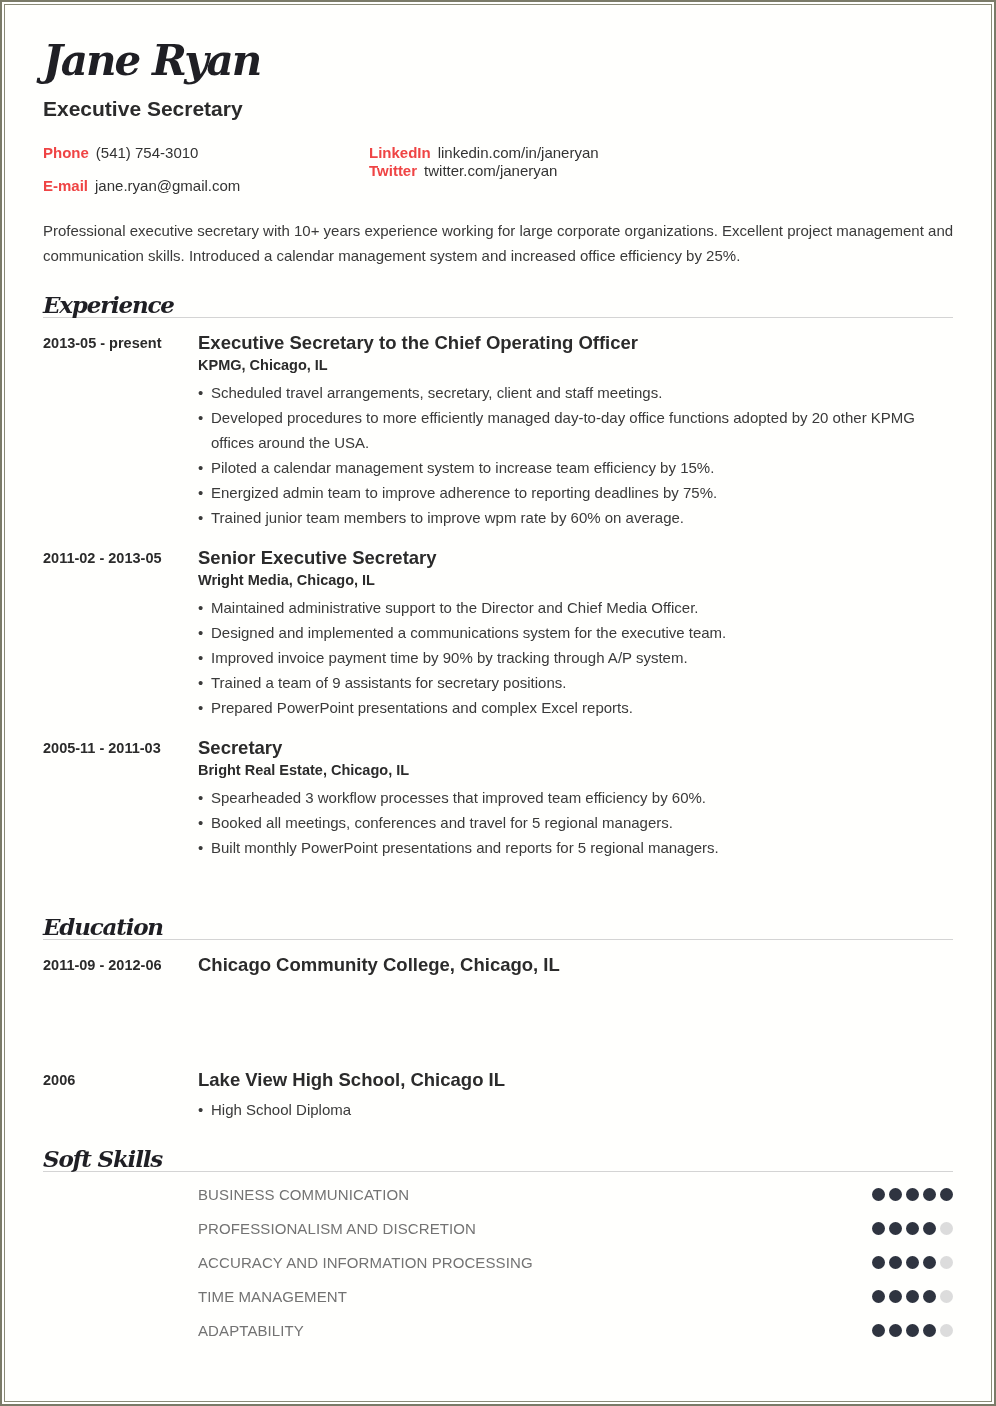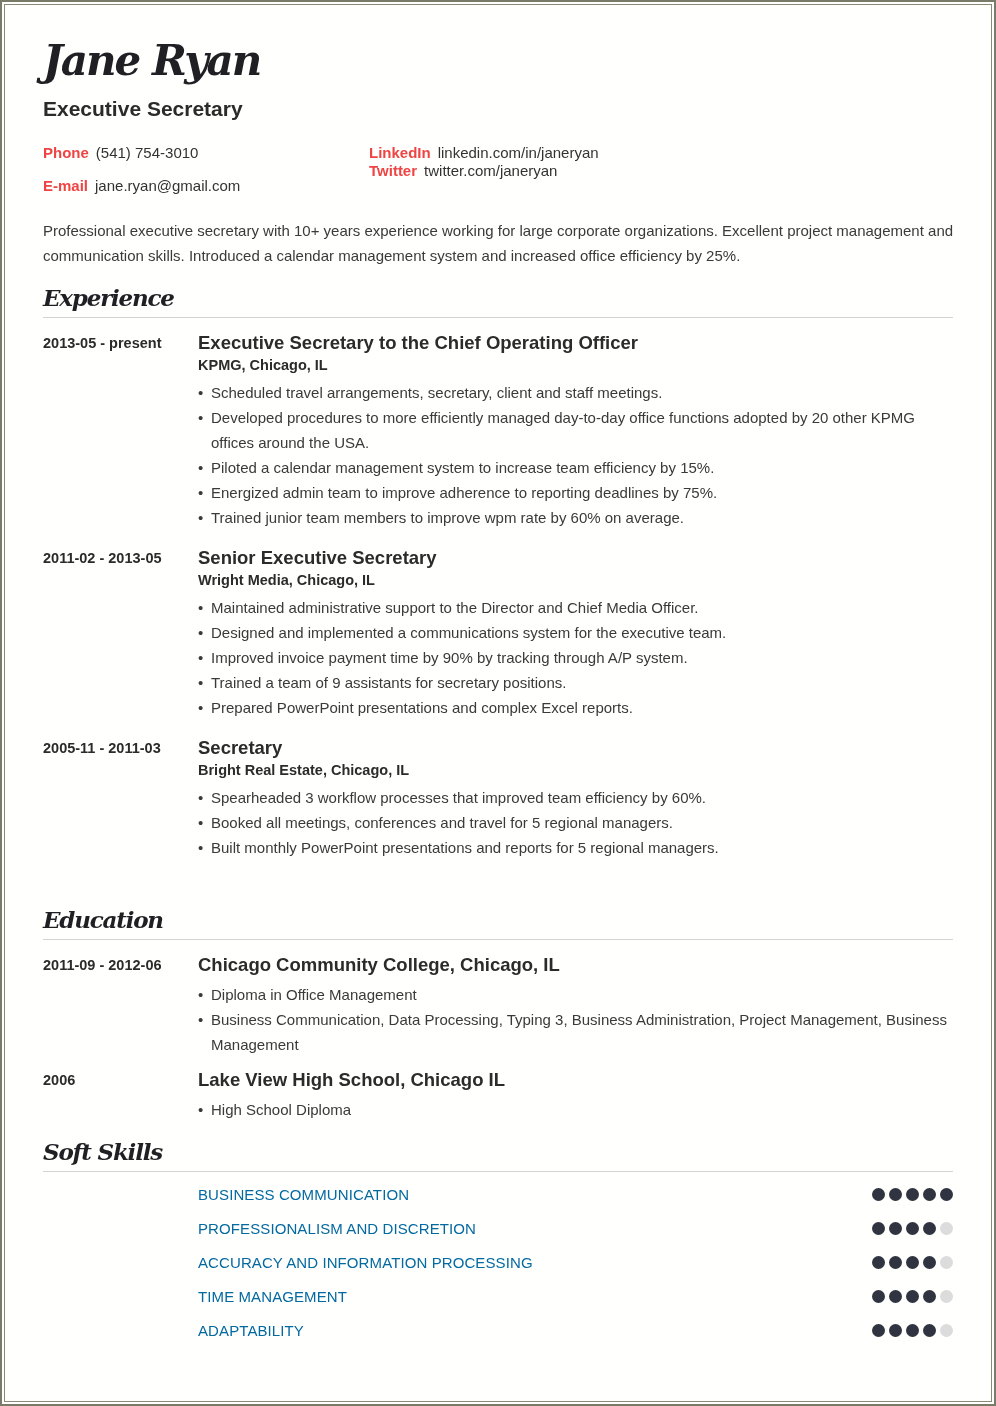--- a/index.html
+++ b/index.html
@@ -43,21 +43,21 @@
     }
     .section-head {
       position: absolute; left: 0; width: 910px;
       border-bottom: 1px solid #d4d4d4;
       height: 35px;
     }
     .section-head span {
       font-family: "DejaVu Serif", serif;
       font-style: italic; font-weight: bold;
       font-size: 23px; letter-spacing: -1.2px; color: #1f1f24;
-      position: absolute; top: 1px; left: 0;
+      position: absolute; top: 8px; left: 0;
     }
     .entry { position: absolute; left: 0; width: 910px; }
     .entry .date {
       position: absolute; left: 0; top: 4px;
       font-size: 14.5px; font-weight: bold; color: #2b2b2b;
     }
     .entry .body { position: absolute; left: 155px; top: 0; width: 755px; }
     .entry .role { font-size: 18.5px; font-weight: bold; color: #2b2b2b; line-height: 24px; }
     .entry .company { font-size: 14.5px; font-weight: bold; color: #2b2b2b; line-height: 20px; }
     .entry ul { list-style: none; margin-top: 5px; }
@@ -66,21 +66,21 @@
       font-size: 15px; line-height: 25px; color: #3a3a3a;
     }
     .entry li::before {
       content: "•"; position: absolute; left: 0; top: 0; color: #3a3a3a;
     }
     .skill {
       position: absolute; left: 155px; width: 755px; height: 20px;
     }
     .skill .label {
       position: absolute; left: 0; top: 0;
-      font-size: 15px; color: #0369a1; letter-spacing: 0.1px;
+      font-size: 15px; color: #737373; letter-spacing: 0.1px;
     }
     .skill .dots { position: absolute; right: 0; top: 2px; display: flex; gap: 4px; }
     .dot { width: 13px; height: 13px; border-radius: 50%; background: #2f3440; }
     .dot.off { background: #dcdcdc; }
   </style>
 </head>
 <body>
 
 <div class="frame-outer"></div>
 <div class="frame-inner"></div>
@@ -153,24 +153,20 @@
   </div>
 
   <div class="section-head" style="top:905px;">
     <span>Education</span>
   </div>
 
   <div class="entry" style="top:953px;">
     <div class="date">2011-09 - 2012-06</div>
     <div class="body">
       <div class="role">Chicago Community College, Chicago, IL</div>
-      <ul>
-        <li>Diploma in Office Management</li>
-        <li>Business Communication, Data Processing, Typing 3, Business Administration, Project Management, Business Management</li>
-      </ul>
     </div>
   </div>
 
   <div class="entry" style="top:1068px;">
     <div class="date">2006</div>
     <div class="body">
       <div class="role">Lake View High School, Chicago IL</div>
       <ul>
         <li>High School Diploma</li>
       </ul>

